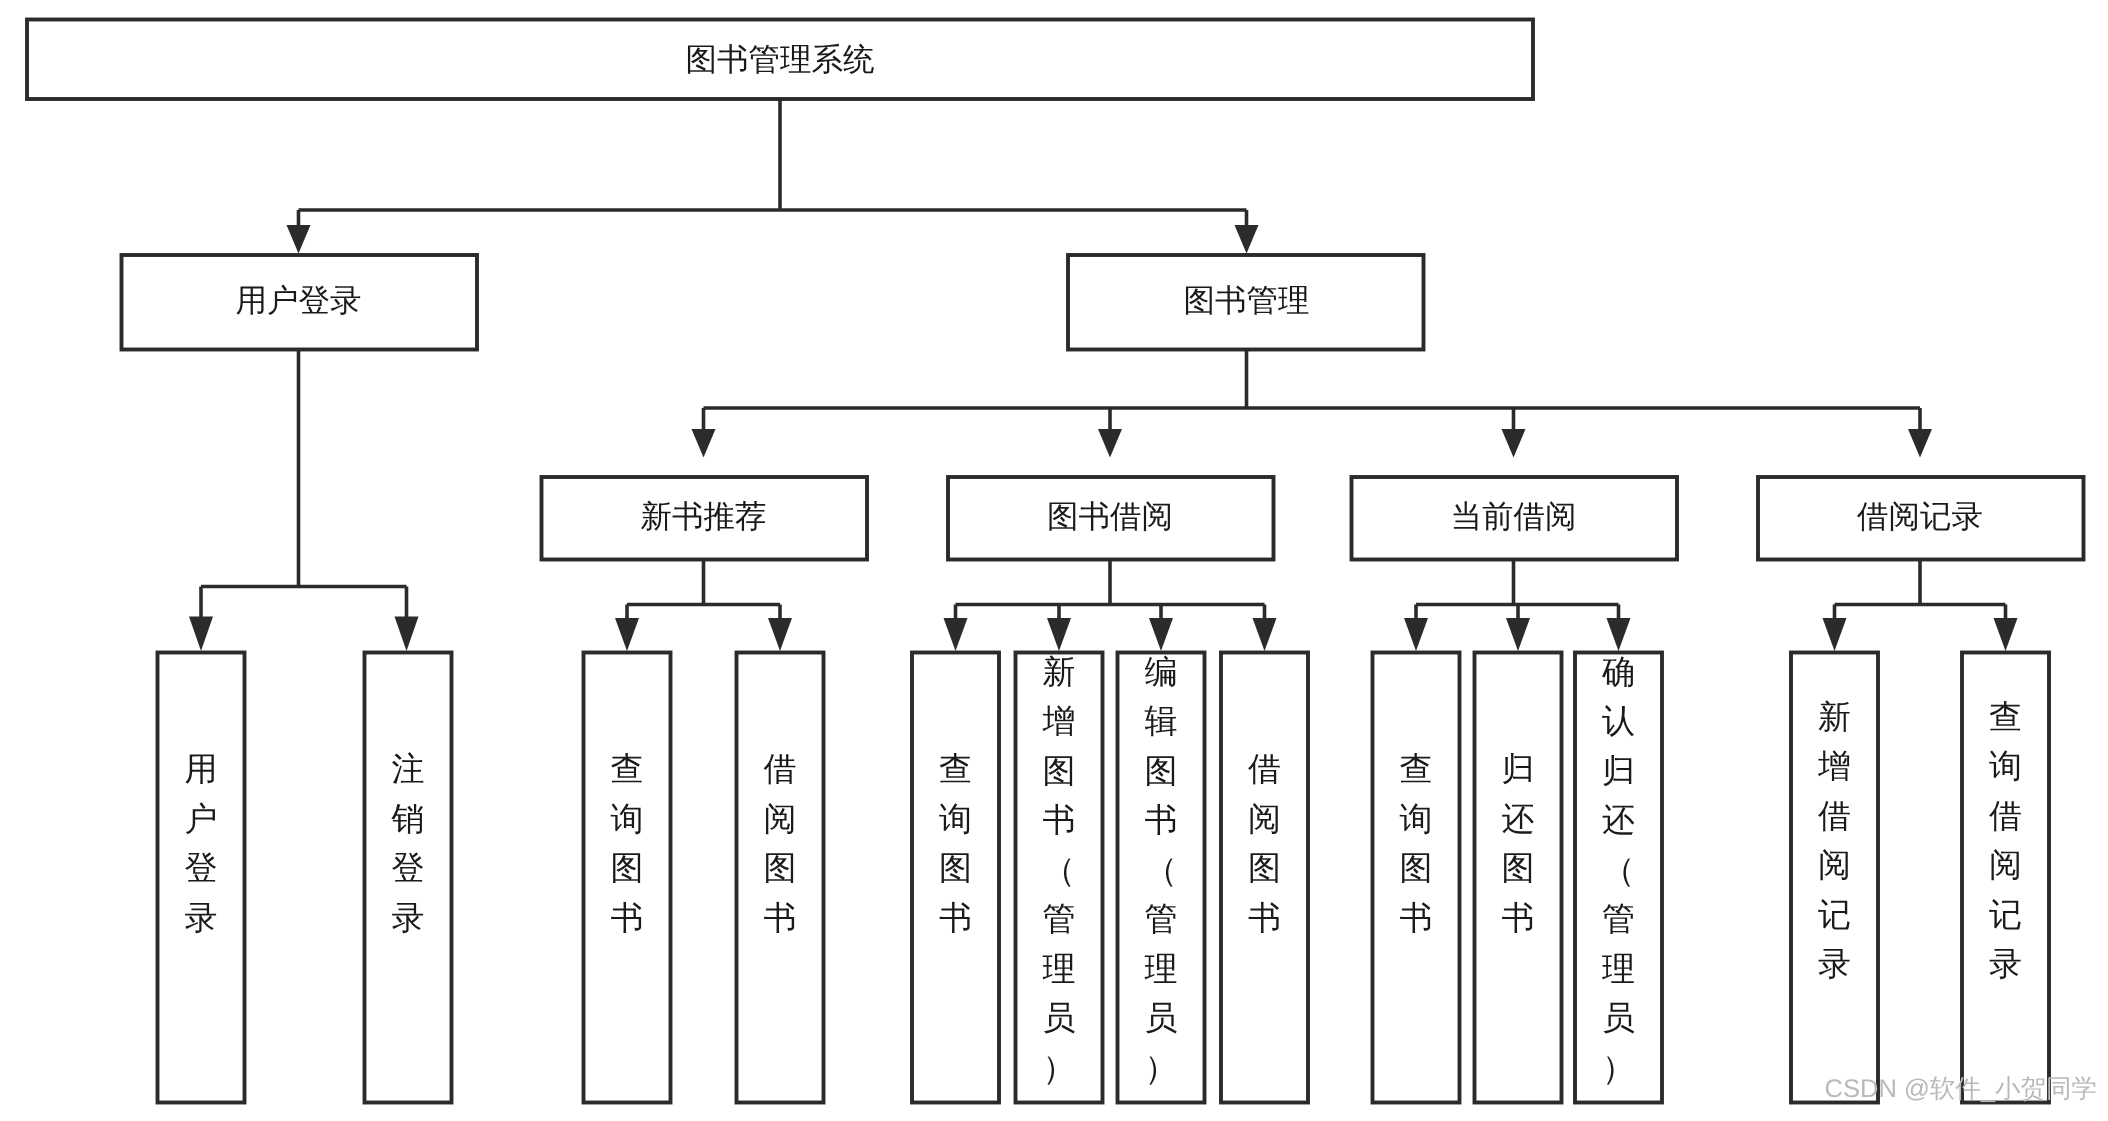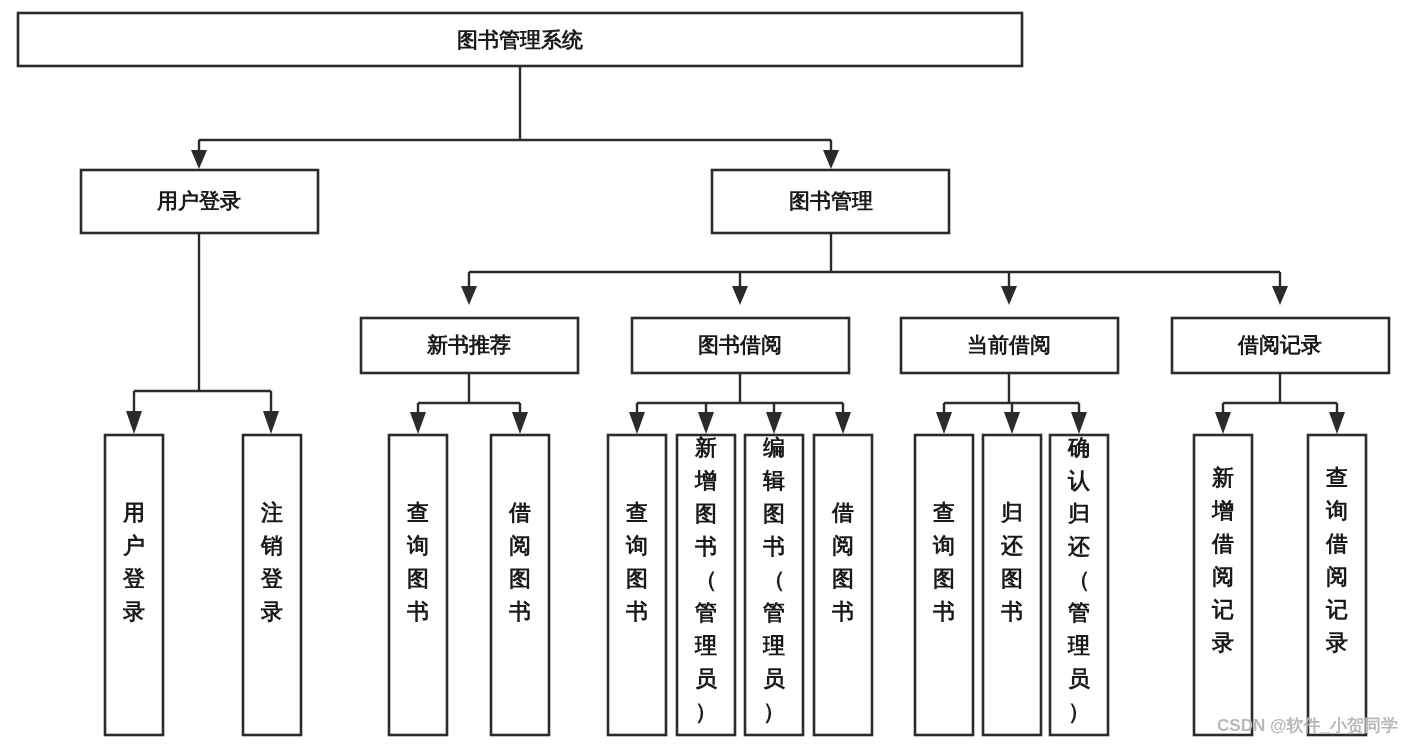--- a/index.html
+++ b/index.html
@@ -11,21 +11,20 @@
     width: 1405px;
     height: 747px;
     font-family: "Liberation Sans", "DejaVu Sans", sans-serif;
     overflow: hidden;
     position: relative;
   }
   #diagram-root {
     position: relative;
     width: 1405px;
     height: 747px;
-    font-weight: bold;
   }
   svg.diagram-canvas {
     position: absolute;
     top: 0;
     left: 0;
     width: 1405px;
     height: 747px;
     display: block;
   }
   .node-rect {

